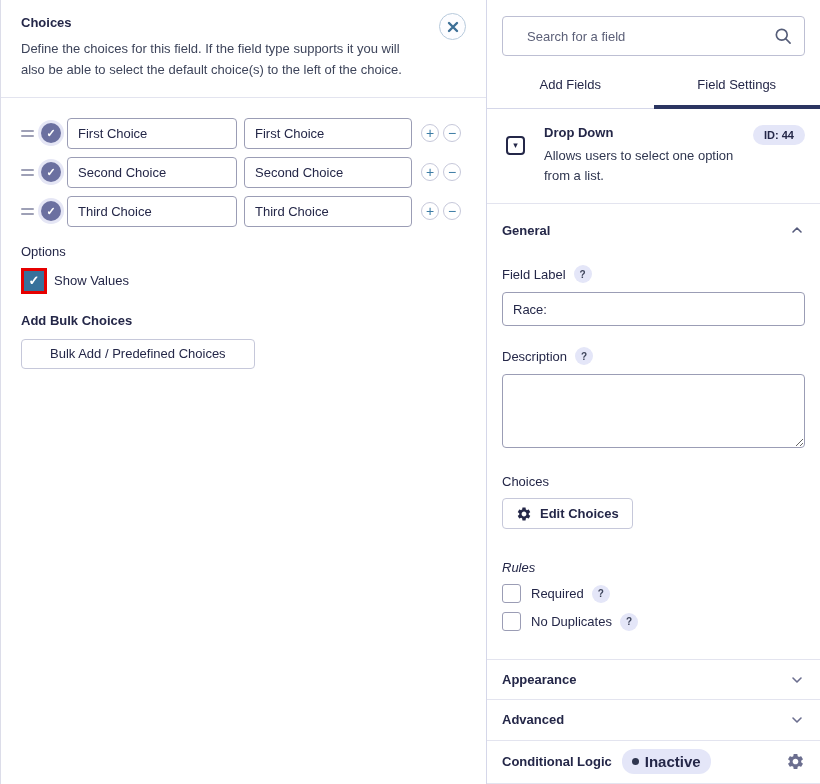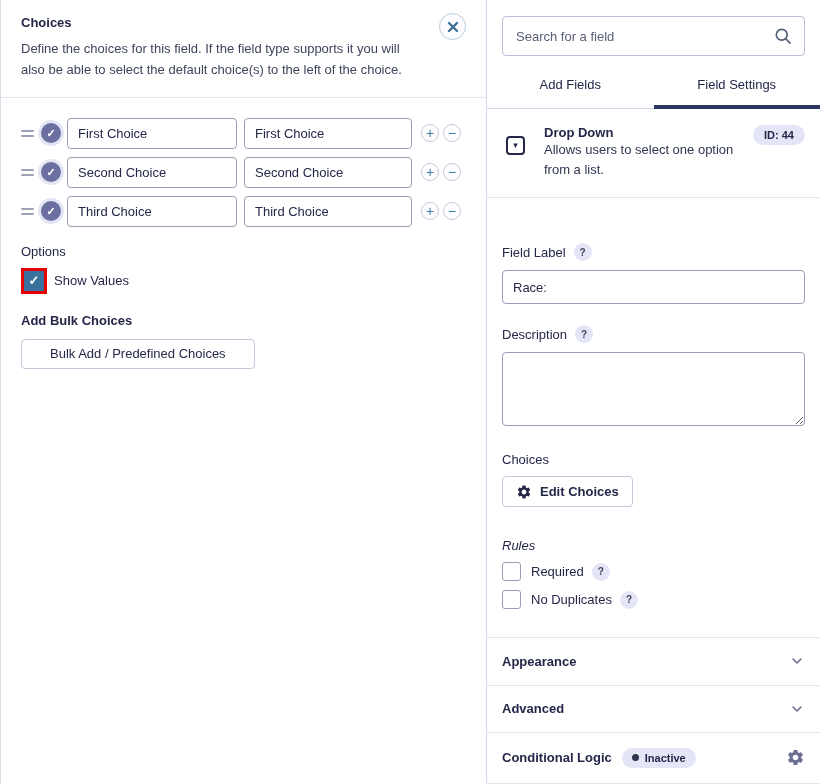--- a/index.html
+++ b/index.html
@@ -44,38 +44,38 @@
   .show-values-label { margin-left: 7px; font-size: 13px; color: #242748; }
 
   .bulk-heading { margin-top: 19px; font-size: 13px; font-weight: bold; color: #242748; }
   .bulk-btn { margin-top: 11px; height: 30px; padding: 0 28px; background: #fff; border: 1px solid #c6c8da; border-radius: 4px;
               font-size: 13px; font-weight: 500; color: #242748; cursor: pointer; font-family: "Liberation Sans", sans-serif; }
 
   
   .sidebar { width: 334px; flex: 0 0 334px; border-left: 1px solid #d5d7e9; background: #fff; display: flex; flex-direction: column; }
   .search-wrap { padding: 16px 15px 0 15px; }
   .search-box { position: relative; }
-  .search-input { width: 100%; height: 40px; border: 1px solid #bdbfd3; border-radius: 4px; padding: 0 40px 0 13px;
+  .search-input { width: 100%; height: 40px; border: 1px solid #bdbfd3; border-radius: 4px; padding: 0 40px 0 24px;
                   font-size: 13px; color: #242748; font-family: "Liberation Sans", sans-serif; }
   .search-input::placeholder { color: #5c6078; opacity: 1; }
   .search-icon { position: absolute; right: 12px; top: 10px; }
 
   .tabs { margin-top: 15px; display: flex; border-bottom: 1px solid #d5d7e9; }
   .tab { flex: 1; text-align: center; font-size: 13px; color: #242748; padding: 6px 0 13px 0;
          border-bottom: 4px solid transparent; margin-bottom: -1px; cursor: pointer; }
   .tab.active { border-bottom-color: #2b3561; font-weight: 500; }
 
   .field-card { display: flex; padding: 16px 15px 17px 15px; border-bottom: 1px solid #e3e4ef; position: relative; }
   .field-icon-col { width: 42px; padding-top: 11px; flex: 0 0 42px; }
   .dd-icon { width: 19px; height: 19px; border: 2px solid #242748; border-radius: 4px; margin-left: 4px;
              display: flex; align-items: center; justify-content: center; }
   .dd-icon span { font-size: 9px; color: #242748; line-height: 1; margin-top: -1px; }
   .field-info { flex: 1; }
   .field-name { font-size: 13px; font-weight: bold; color: #242748; }
-  .field-desc { font-size: 13px; line-height: 1.55; color: #2f364f; max-width: 195px; }
+  .field-desc { margin-top: 6px; font-size: 13px; line-height: 1.55; color: #2f364f; max-width: 195px; }
   .id-badge { position: absolute; top: 16px; right: 15px; background: #e4e6f8; border-radius: 11px; padding: 4px 11px;
               font-size: 11px; font-weight: bold; color: #242748; }
 
   .section { padding: 18px 15px 28px 15px; border-bottom: 1px solid #e3e4ef; }
   .section-head { display: flex; align-items: center; justify-content: space-between; cursor: pointer; }
   .section-title { font-size: 13px; font-weight: bold; color: #242748; }
 
   .setting-label-row { display: flex; align-items: center; gap: 8px; }
   .setting-label { font-size: 13px; color: #242748; }
   .help-badge { width: 18px; height: 18px; border-radius: 50%; background: #e4e6f8; color: #3e455b; font-size: 10px;
@@ -91,21 +91,21 @@
   .rule-row { display: flex; align-items: center; margin-top: 9px; }
   .rule-checkbox { width: 19px; height: 19px; border: 1px solid #9b9db5; border-radius: 3px; background: #fff; cursor: pointer; flex: 0 0 auto; }
   .rule-label { margin-left: 10px; margin-right: 8px; font-size: 13px; color: #242748; }
 
   .accordion-row { height: 48px; padding: 0 15px; display: flex; align-items: center; justify-content: space-between;
                    border-bottom: 1px solid #e3e4ef; cursor: pointer; }
   .cond-row { height: 52px; padding: 0 15px; display: flex; align-items: center; border-bottom: 1px solid #e3e4ef; }
   .cond-title { font-size: 13px; font-weight: bold; color: #242748; }
   .status-pill { margin-left: 10px; background: #e4e6f8; border-radius: 12px; padding: 4px 10px; display: inline-flex; align-items: center; gap: 6px; }
   .status-dot { width: 7px; height: 7px; border-radius: 50%; background: #2f364f; }
-  .status-text { font-size: 11px; font-weight: bold; color: #242748; }
+  .status-text { font-size: 15px; font-weight: bold; color: #242748; }
   .cond-gear { margin-left: auto; cursor: pointer; display: flex; }
 </style>
 </head>
 <body>
 
 <div class="app">
 
   <div class="flyout">
     <div class="flyout-header">
       <div class="flyout-title">Choices</div>
@@ -201,20 +201,26 @@
           </span>
       </div>
       <div class="field-info">
         <div class="field-name">Drop Down</div>
         <div class="field-desc">Allows users to select one option from a list.</div>
       </div>
       <span class="id-badge">ID: 44</span>
     </div>
 
     <div class="section">
+      <div class="section-head">
+        <span class="section-title">General</span>
+        <svg width="16" height="16" viewBox="0 0 24 24">
+          <polyline points="6,15 12,9 18,15" fill="none" stroke="#555a7b" stroke-width="2.4" stroke-linecap="round" stroke-linejoin="round"></polyline>
+        </svg>
+      </div>
 
       <div class="setting-label-row mt-label">
         <span class="setting-label">Field Label</span>
         <span class="help-badge">?</span>
       </div>
       <input class="text-input" value="Race:" style="">
 
       <div class="setting-label-row" style="margin-top:21px;">
         <span class="setting-label">Description</span>
         <span class="help-badge">?</span>

